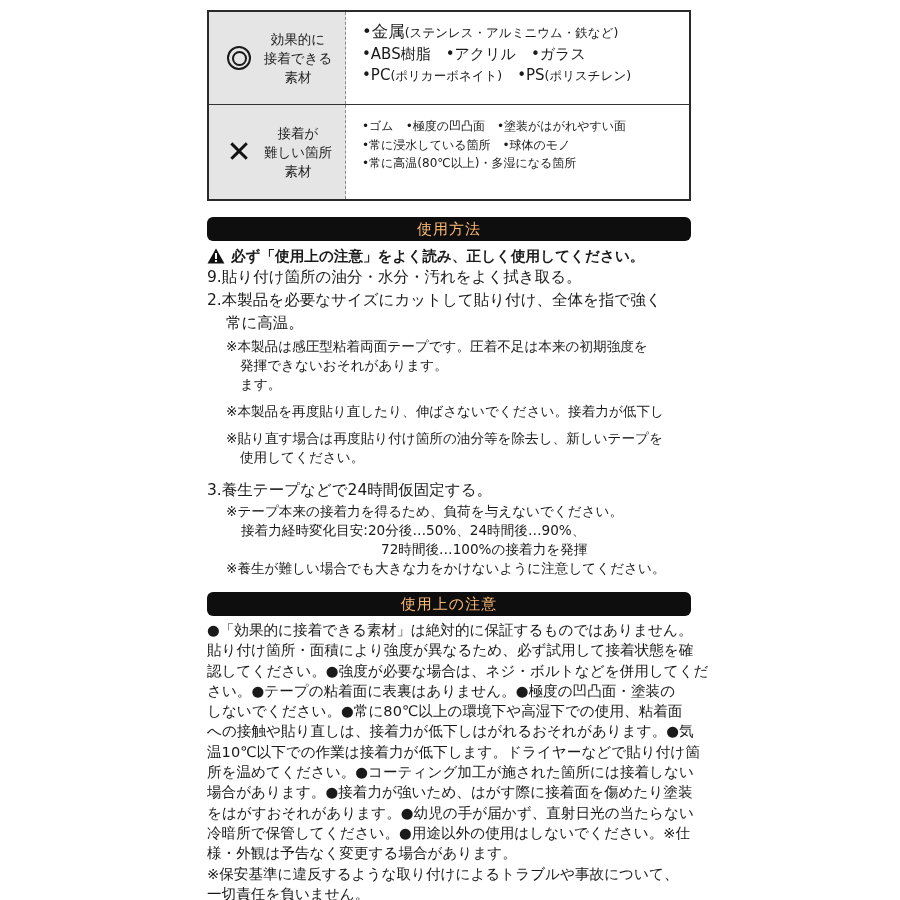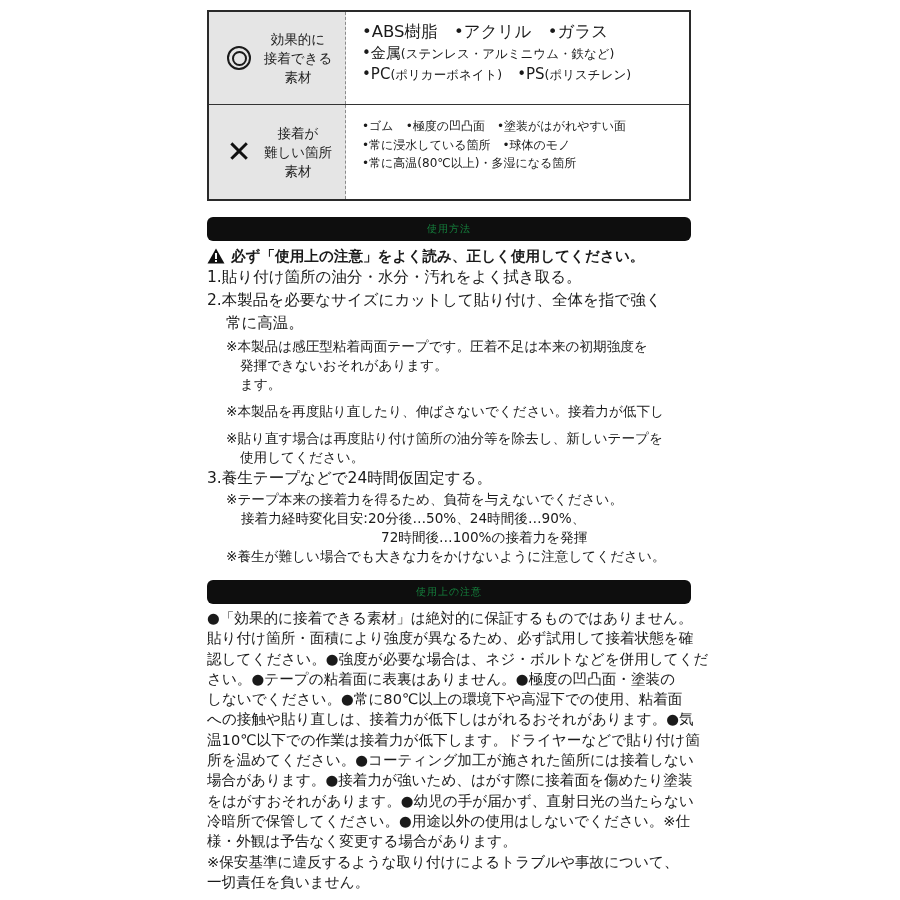--- a/index.html
+++ b/index.html
@@ -42,22 +42,22 @@
   }
   .mat-row.good .mat-body { padding-top: 8px; }
   .mat-row.good .mat-body .line:first-child { font-size: 16.5px; line-height: 23px; }
   .mat-row.good .mat-body .line { font-size: 15px; line-height: 21px; }
   .mat-row.good .mat-body .small { font-size: 12.5px; }
   .mat-row.bad .mat-body { padding-top: 12px; font-size: 12px; line-height: 18.5px; }
   .line { white-space: nowrap; }
 
   
   .section-bar {
-    margin-top: 15px; width: 484px; height: 24px; background: #0e0e0e; color: #15803d;
-    border-radius: 6px; text-align: center; font-size: 10px; line-height: 24px;
+    margin-top: 15px; width: 484px; height: 24px; background: #0e0e0e; color: #fdba74;
+    border-radius: 6px; text-align: center; font-size: 15px; line-height: 24px;
     letter-spacing: 1px;
   }
   .warning {
     margin-top: 4px; font-weight: bold; font-size: 14.6px; line-height: 21px; white-space: nowrap;
     display: flex; align-items: center;
   }
   .warn-icon { display: inline-block; width: 18px; height: 16px; margin-right: 6px; }
   .step { font-size: 15.5px; line-height: 23px; white-space: nowrap; }
   .step.cont { padding-left: 19px; }
   .note { font-size: 13.6px; line-height: 19px; padding-left: 19px; white-space: nowrap; }
@@ -83,24 +83,24 @@
             <div class="dbl-circle"></div>
           </div>
         <div class="mat-label">
           <div>効果的に</div>
           <div>接着できる</div>
           <div>素材</div>
         </div>
       </div>
       <div class="mat-body">
         <div class="line">
-          <span>•ABS樹脂　•アクリル　•ガラス</span>
+          <span>•金属</span><span class="small">(ステンレス・アルミニウム・鉄など)</span>
         </div>
         <div class="line">
-          <span>•金属</span><span class="small">(ステンレス・アルミニウム・鉄など)</span>
+          <span>•ABS樹脂　•アクリル　•ガラス</span>
         </div>
         <div class="line">
           <span>•PC</span><span class="small">(ポリカーボネイト)</span><span>　•PS</span><span class="small">(ポリスチレン)</span>
         </div>
       </div>
     </div>
 
     <div class="mat-row bad">
       <div class="mat-head">
         <div class="sym">
@@ -124,32 +124,32 @@
 
   <div class="warning">
     <svg class="warn-icon" viewBox="0 0 18 16">
       <polygon points="9,0.5 17.5,15.5 0.5,15.5" fill="#111"></polygon>
       <rect x="8" y="5" width="2" height="6" fill="#fff"></rect>
       <rect x="8" y="12" width="2" height="2" fill="#fff"></rect>
     </svg>
     <span>必ず「使用上の注意」をよく読み、正しく使用してください。</span>
   </div>
 
-  <div class="step">1.貼り付け箇所の油分・水分・汚れをよく拭き取る。</div>
+  <div class="step">9.貼り付け箇所の油分・水分・汚れをよく拭き取る。</div>
   <div class="step">2.本製品を必要なサイズにカットして貼り付け、全体を指で強く</div>
   <div class="step cont">常に高温。</div>
 
   <div class="note" style="margin-top:2px;">※本製品は感圧型粘着両面テープです。圧着不足は本来の初期強度を</div>
   <div class="note cont">発揮できないおそれがあります。</div>
   <div class="note cont">ます。</div>
   <div class="note note-gap">※本製品を再度貼り直したり、伸ばさないでください。接着力が低下し</div>
   <div class="note note-gap">※貼り直す場合は再度貼り付け箇所の油分等を除去し、新しいテープを</div>
   <div class="note cont">使用してください。</div>
 
-  <div class="step" style="margin-top:0;">3.養生テープなどで24時間仮固定する。</div>
+  <div class="step" style="margin-top:12px;">3.養生テープなどで24時間仮固定する。</div>
   <div class="note">※テープ本来の接着力を得るため、負荷を与えないでください。</div>
   <div class="note indent2">接着力経時変化目安:20分後…50%、24時間後…90%、</div>
   <div class="note indent3">72時間後…100%の接着力を発揮</div>
   <div class="note">※養生が難しい場合でも大きな力をかけないように注意してください。</div>
 
   <div class="section-bar" style="margin-top:14px;">使用上の注意</div>
 
   <div class="caution">
     <div class="line">●「効果的に接着できる素材」は絶対的に保証するものではありません。</div>
     <div class="line">貼り付け箇所・面積により強度が異なるため、必ず試用して接着状態を確</div>

